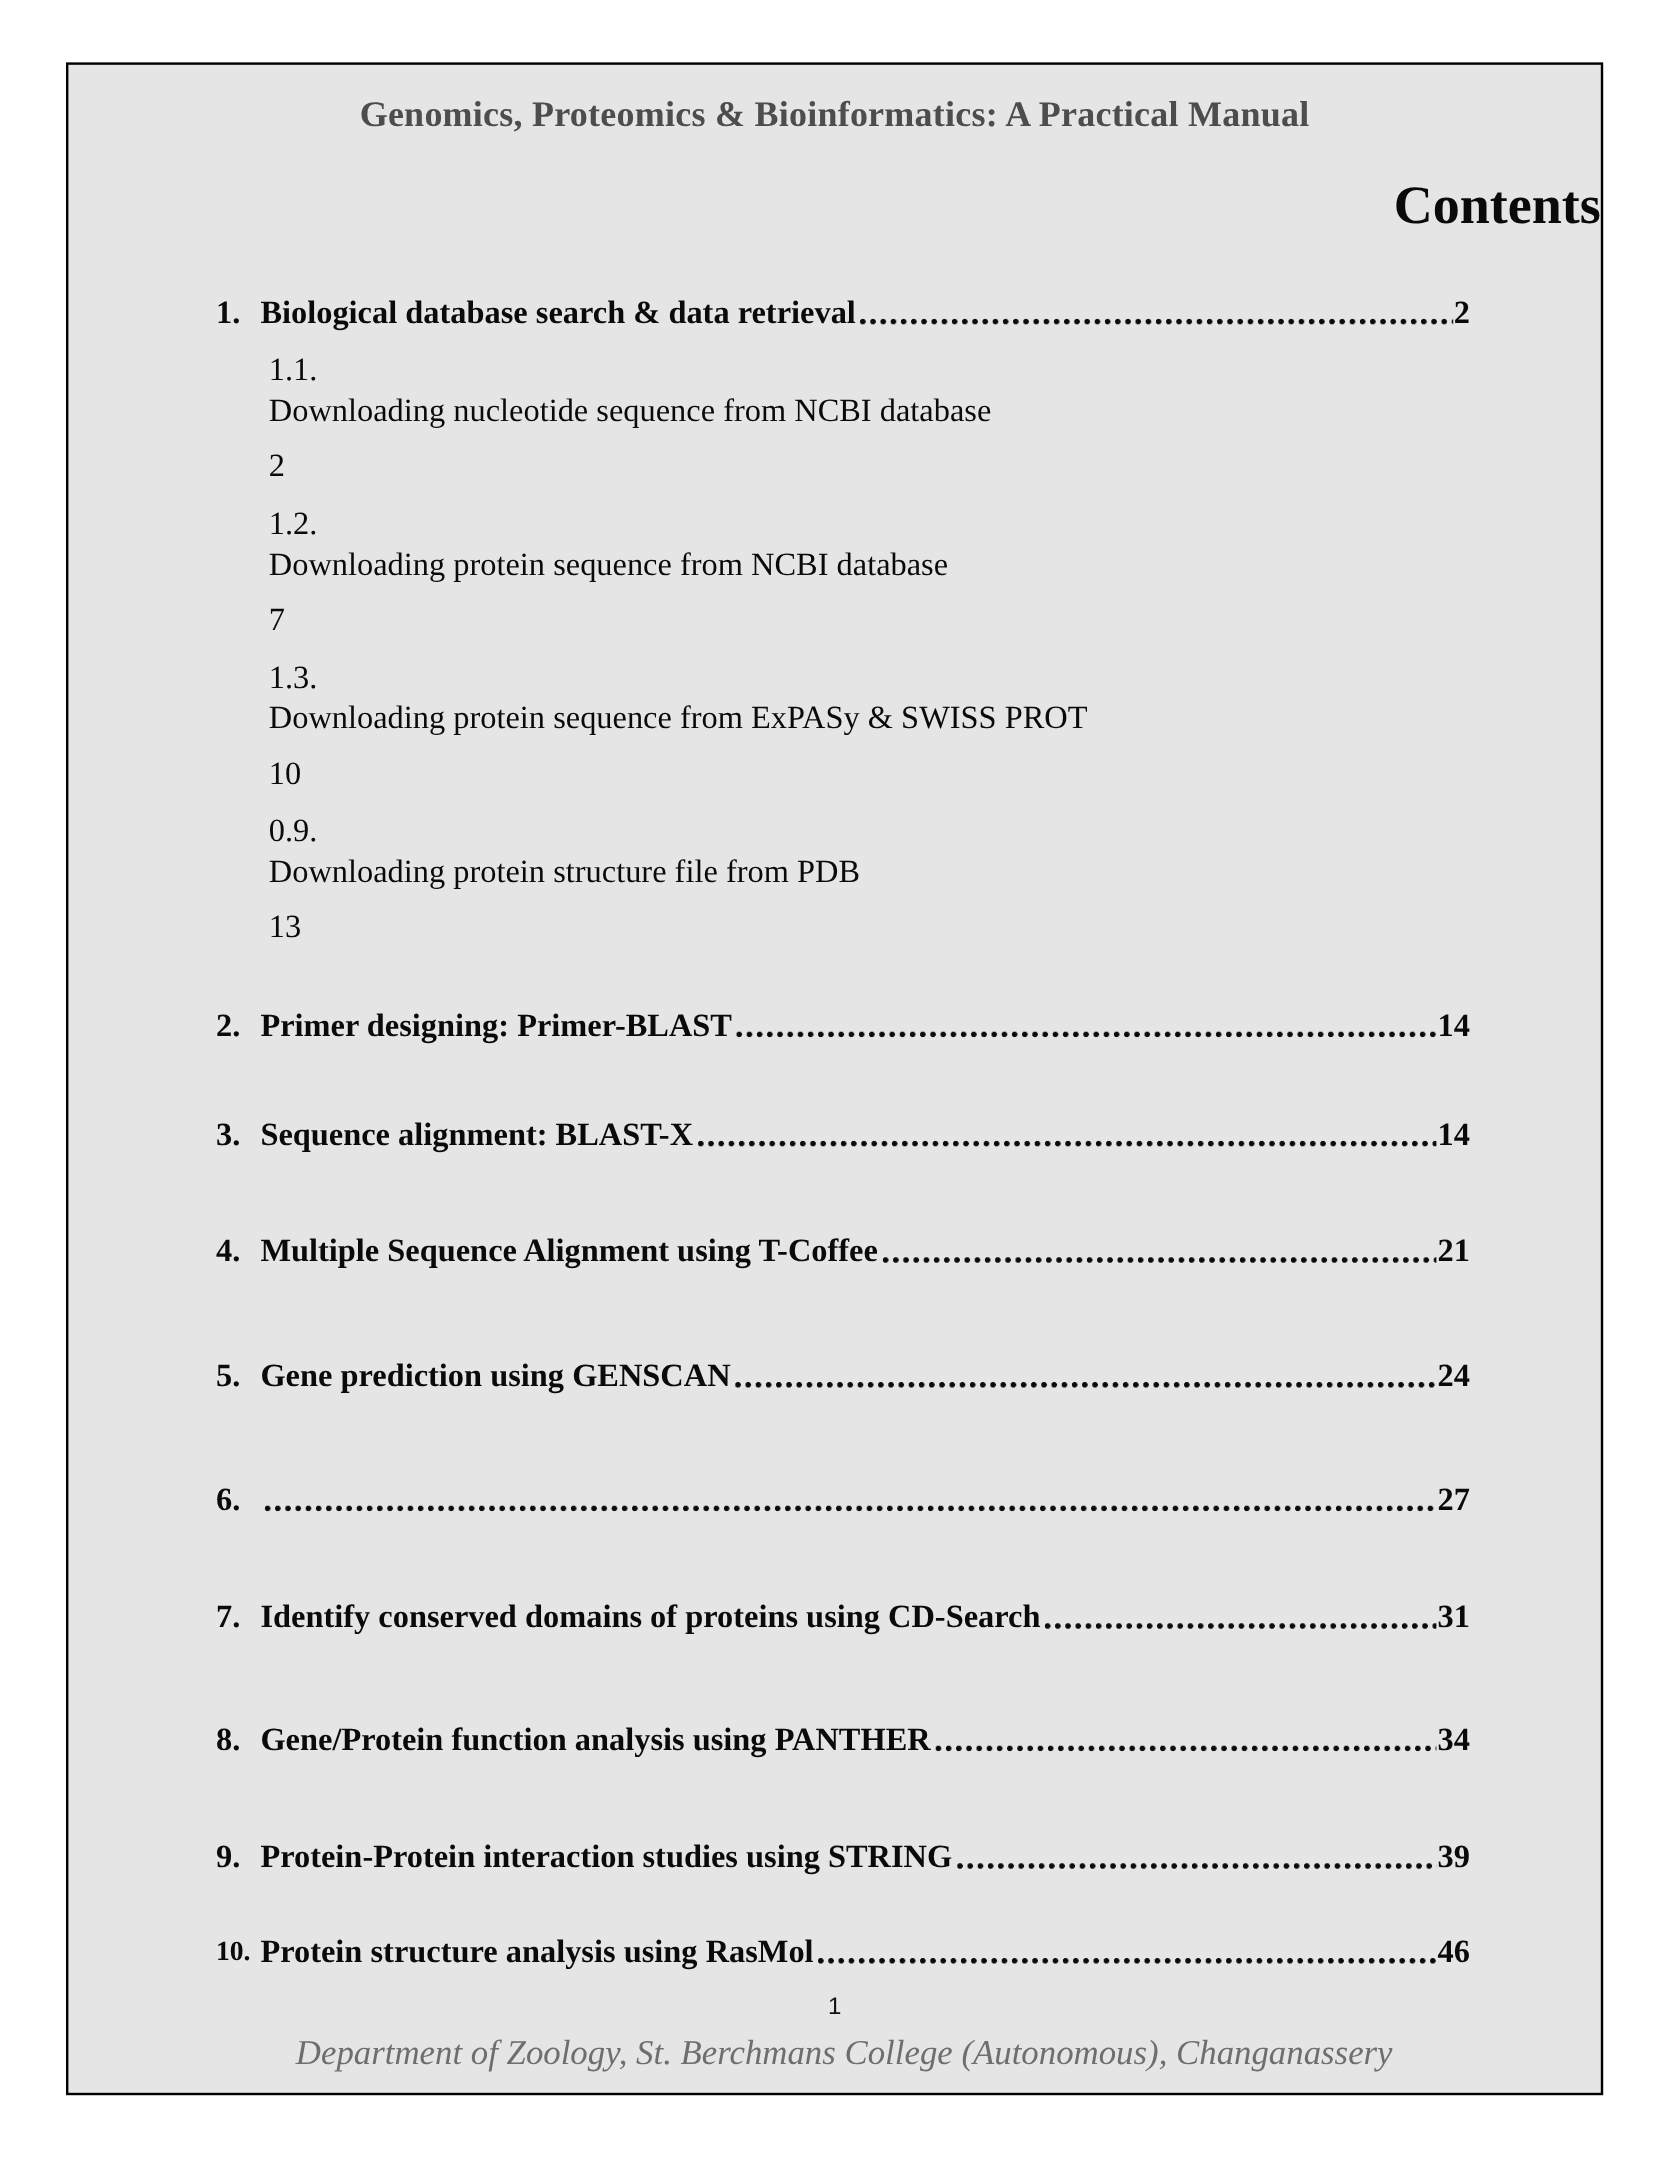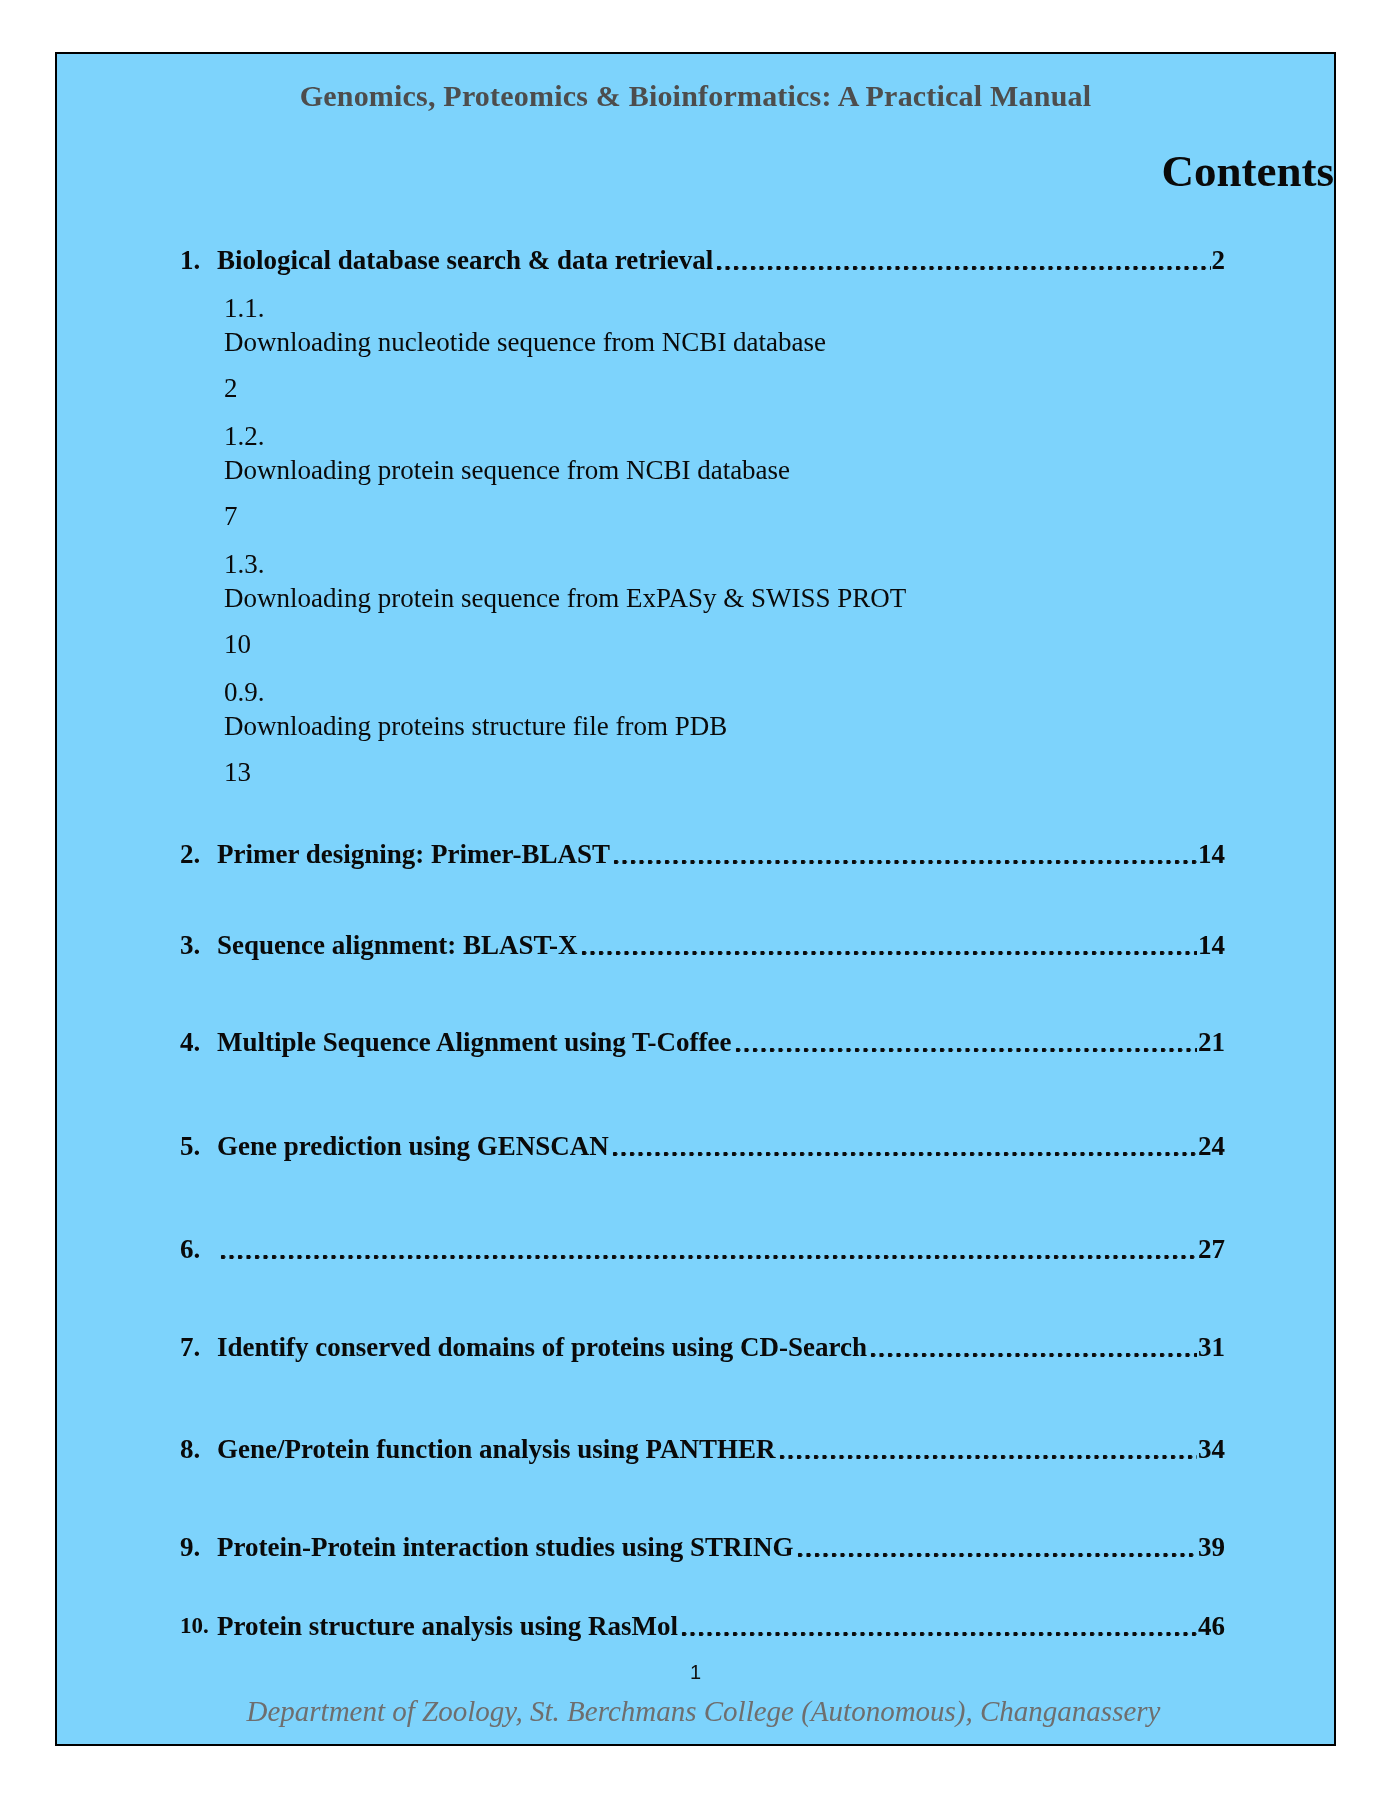--- a/index.html
+++ b/index.html
@@ -8,21 +8,21 @@
     background: #ffffff;
     font-family: "Liberation Serif", serif;
     overflow: hidden;
     position: relative;
   }
   .page-frame {
     position: absolute;
     left: 55px; top: 52px;
     width: 1281px; height: 1694px;
     border: 2px solid #000000;
-    background: #7dd3fc;
+    background: #e5e5e5;
   }
   .header-title {
     margin-top: 27px;
     text-align: center;
     font-weight: bold;
     font-size: 30px;
     line-height: 30px;
     color: #4d4d4d;
     letter-spacing: 0.2px;
   }
@@ -124,21 +124,21 @@
         <span class="pg">7</span>
       </div>
       <div class="row sub mt-sub">
         <span class="num">1.3.</span>
         <span class="label">Downloading protein sequence from ExPASy &amp; SWISS PROT</span>
         <span class="dots"></span>
         <span class="pg">10</span>
       </div>
       <div class="row sub mt-sub">
         <span class="num">0.9.</span>
-        <span class="label">Downloading proteins structure file from PDB</span>
+        <span class="label">Downloading protein structure file from PDB</span>
         <span class="dots"></span>
         <span class="pg">13</span>
       </div>
     </div>
 
     <div class="row main g-e2">
       <span class="num">2.</span>
       <span class="label">Primer designing: Primer-BLAST</span>
       <span class="dots"></span>
       <span class="pg">14</span>

